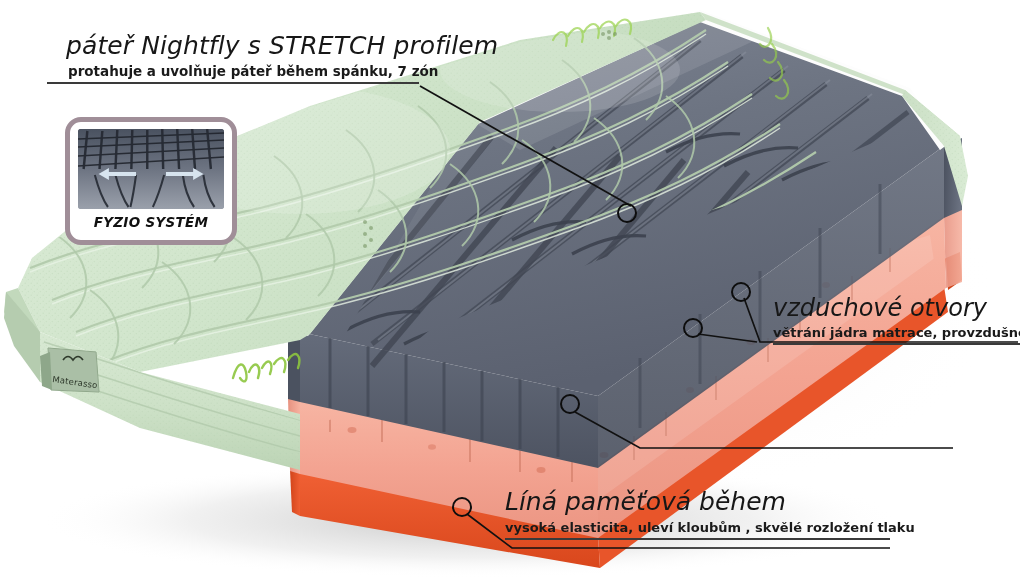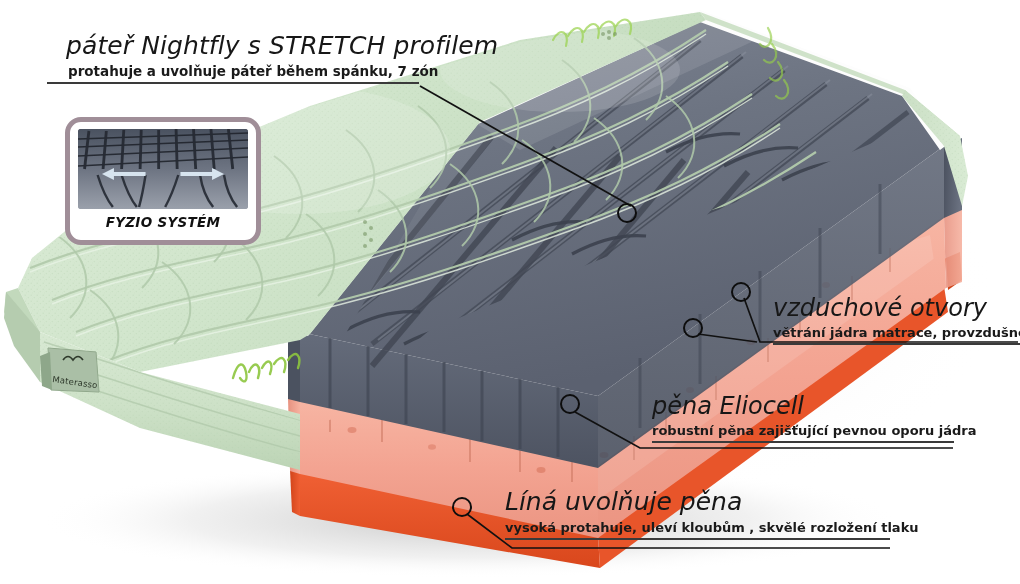--- a/index.html
+++ b/index.html
@@ -28,21 +28,21 @@
   #co-elio .title{font-size:24px;}
   #co-elio .sub{font-size:13px;margin-top:3px;}
   #co-elio .rule{width:302px;margin-top:3px;}
 
   #co-memory{left:505px;top:487px;}
   #co-memory .title{font-size:25px;}
   #co-memory .sub{font-size:13px;margin-top:4px;}
   #co-memory .rule{width:385px;margin-top:3px;}
 
   
-  #fyzio{position:absolute;left:65px;top:117px;width:196px;height:128px;
+  #fyzio{position:absolute;left:65px;top:117px;width:172px;height:128px;
          border:5px solid #a08e98;border-radius:16px;background:#fff;
          box-sizing:border-box;padding:7px 8px 4px 8px;}
   #fyzio .thumb{width:100%;height:80px;border-radius:3px;position:relative;overflow:hidden;
                 background:linear-gradient(#3f4450,#6a7180 55%,#8a909c);}
   #fyzio .cap{text-align:center;font-size:13.5px;font-style:italic;font-weight:bold;
               color:#111;margin-top:5px;letter-spacing:.3px;}
 </style>
 </head>
 <body>
 
@@ -458,25 +458,20 @@
     <div class="sub">protahuje a uvolňuje páteř během spánku, 7 zón</div>
     <div class="rule"></div>
   </div>
 
   <div class="callout" id="co-air">
     <div class="title">vzduchové otvory</div>
     <div class="sub">větrání jádra matrace, provzdušnění</div>
     <div class="rule"></div>
   </div>
 
-  <div class="callout" id="co-elio">
-    <div class="title">pěna Eliocell</div>
-    <div class="sub">robustní pěna zajišťující pevnou oporu jádra</div>
+
+  <div class="callout" id="co-memory">
+    <div class="title">Líná paměťová během</div>
+    <div class="sub">vysoká elasticita, uleví kloubům , skvělé rozložení tlaku</div>
     <div class="rule"></div>
   </div>
 
-  <div class="callout" id="co-memory">
-    <div class="title">Líná uvolňuje pěna</div>
-    <div class="sub">vysoká protahuje, uleví kloubům , skvělé rozložení tlaku</div>
-    <div class="rule"></div>
-  </div>
-
 </div>
 
 </body></html>

